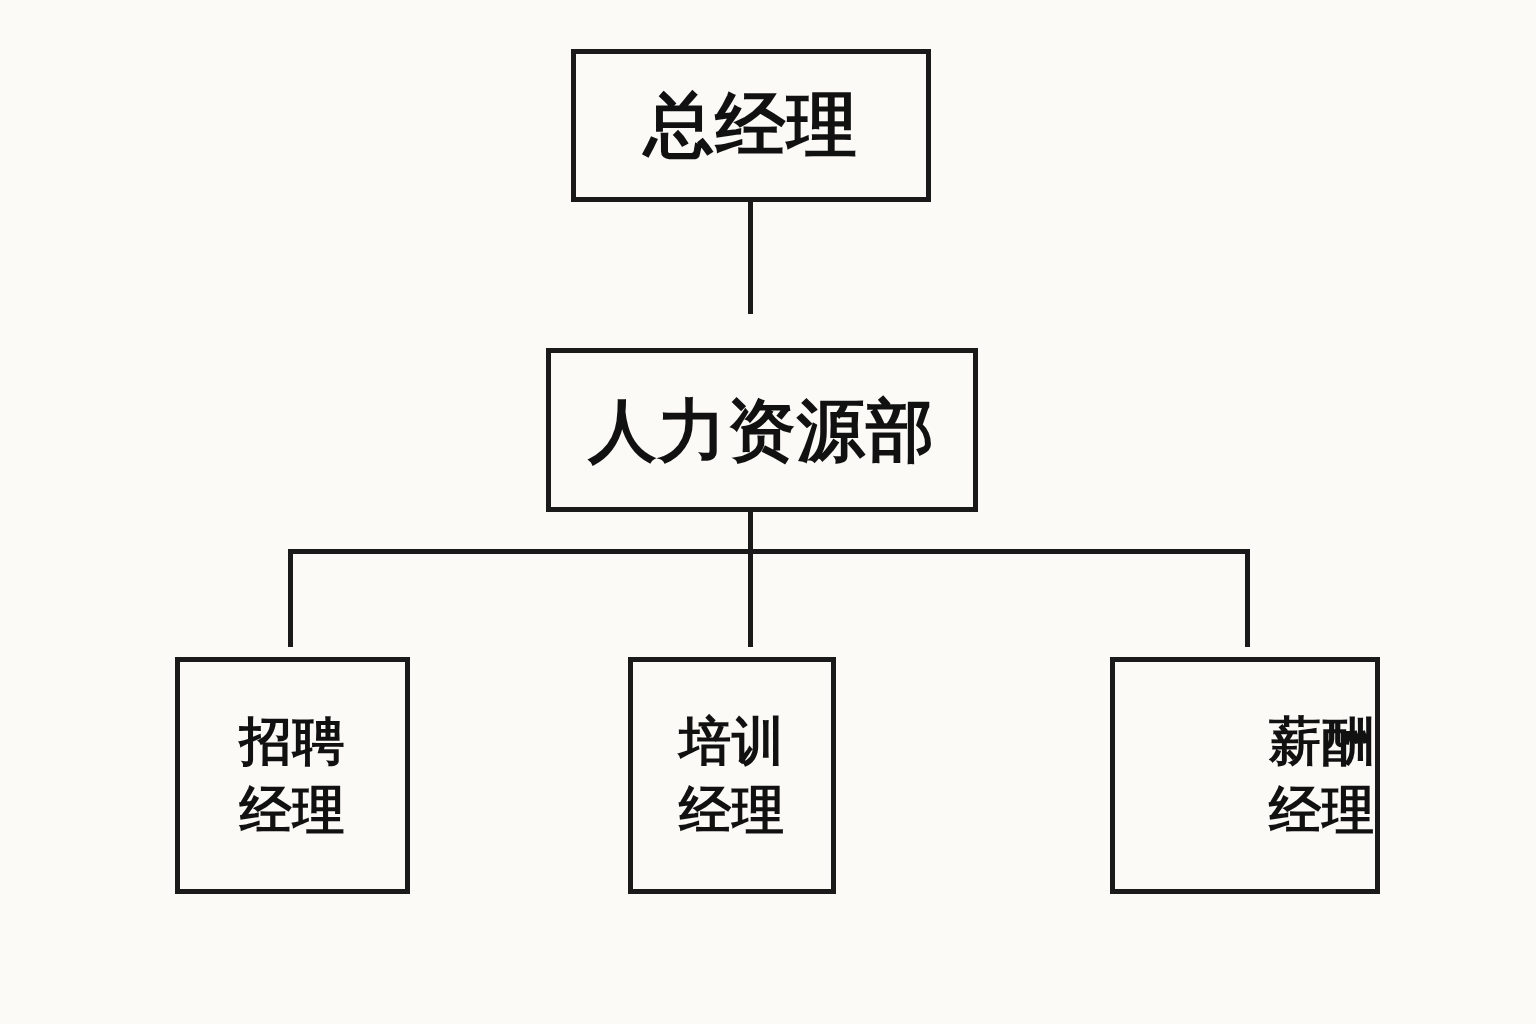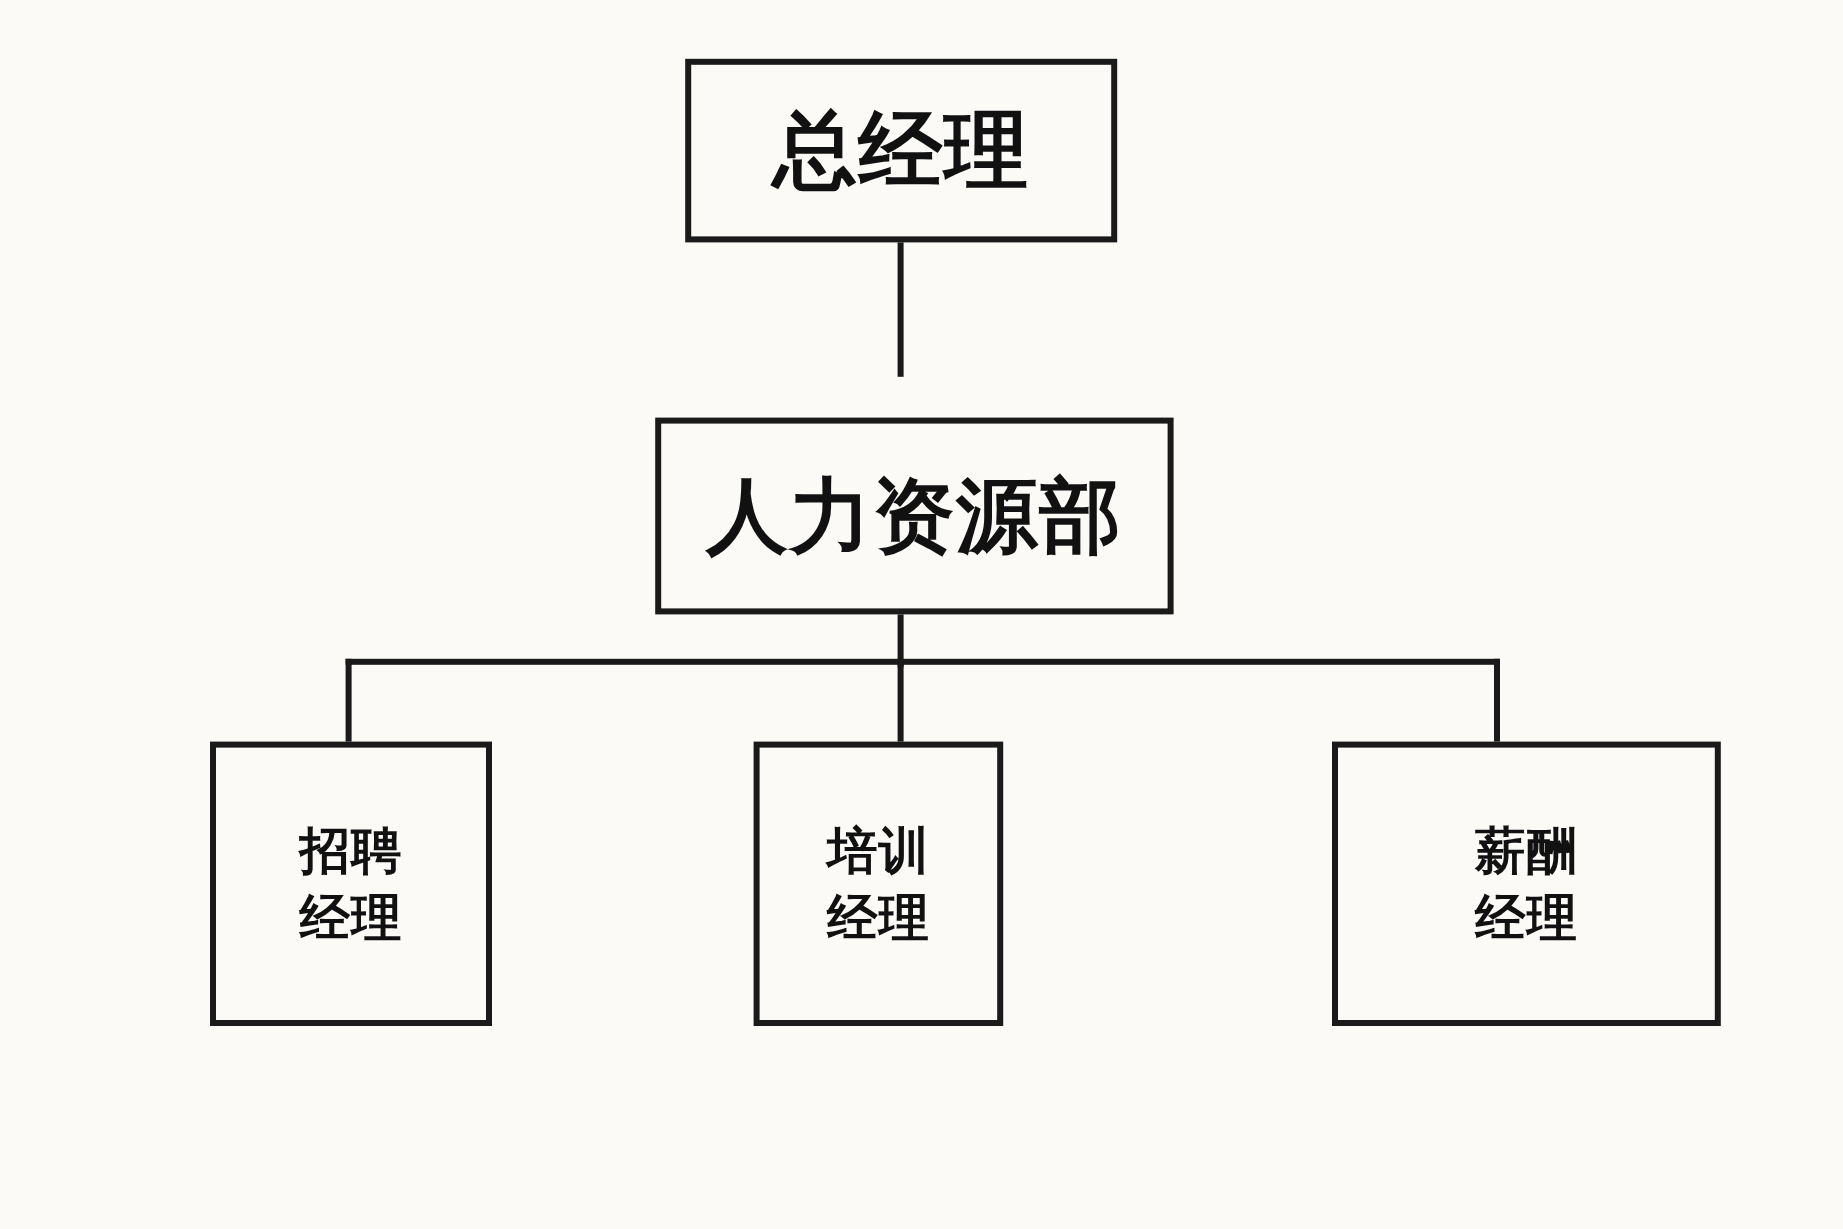--- a/index.html
+++ b/index.html
@@ -87,36 +87,37 @@
   }
   #node-hr-department {
     left: 546px;
     top: 310px;
     width: 432px;
     height: 164px;
     font-size: 68px;
     margin-top: 38px;
   }
   .node-leaf {
-    top: 618px;
+    top: 657px;
     height: 237px;
-    font-size: 42px;
+    font-size: 52px;
     line-height: 1.32;
   }
   #node-recruiting-manager {
     left: 175px;
     width: 235px;
   }
   #node-training-manager {
     left: 628px;
     width: 208px;
   }
   #node-compensation-manager {
     left: 1110px;
-    width: 324px;
+    width: 270px;
+    justify-content: flex-end;
   }
 
   .node-label {
     display: block;
     white-space: pre-line;
   }
 </style>
 </head>
 <body>
 

